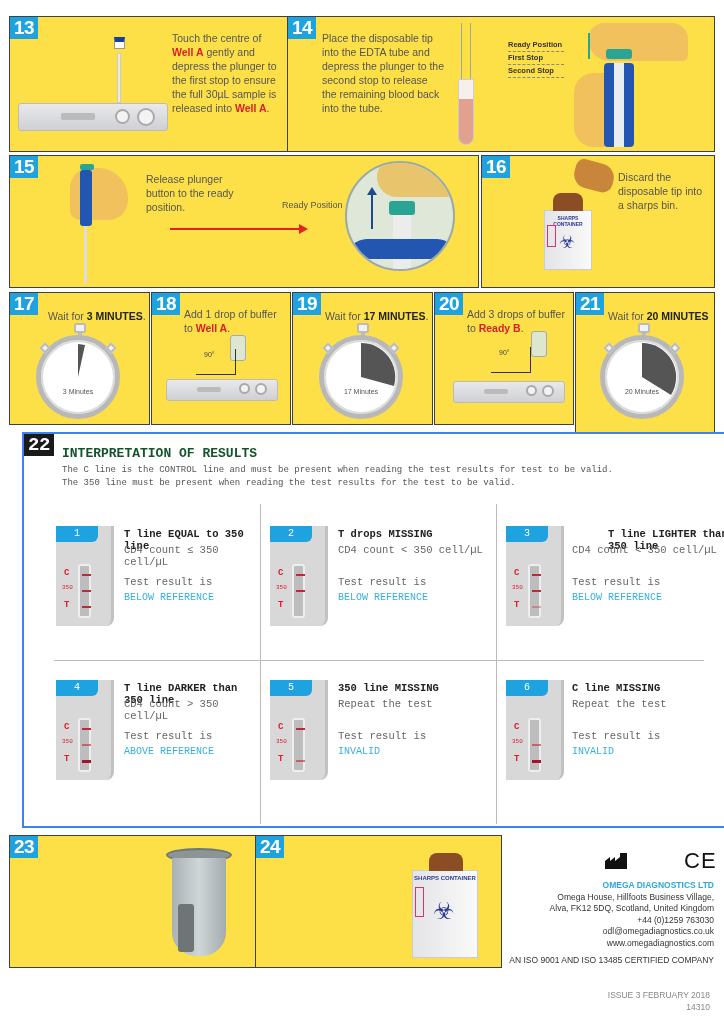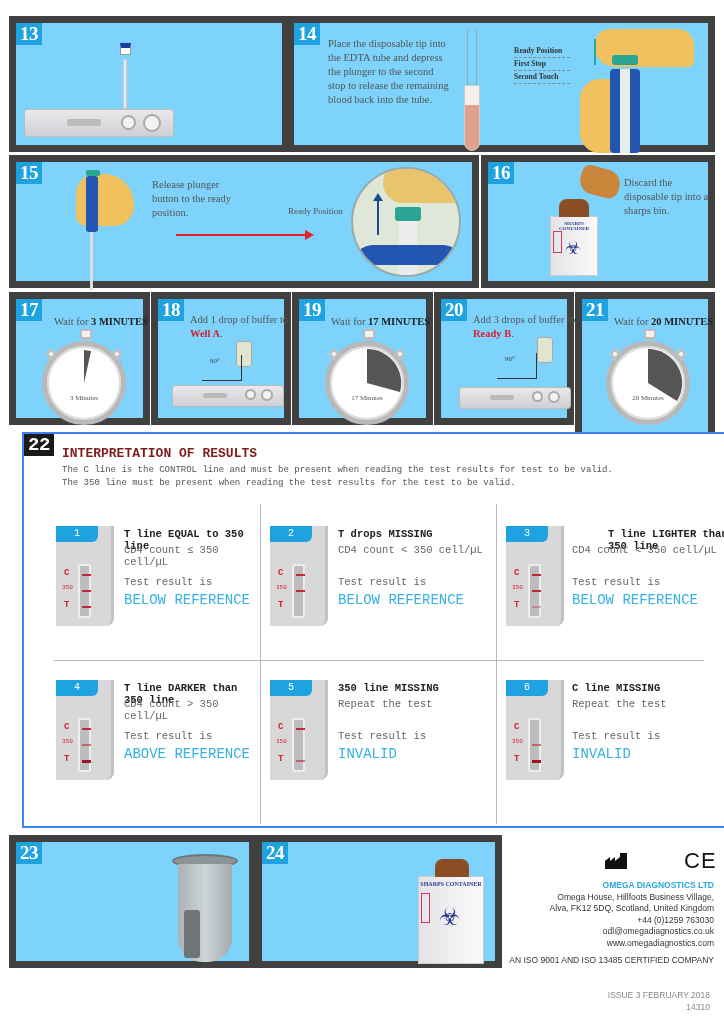--- a/index.html
+++ b/index.html
@@ -1,19 +1,19 @@
 <!DOCTYPE html>
 <html><head>
 <meta charset="utf-8">
 <style>
   * { box-sizing: border-box; margin: 0; padding: 0; }
   html, body { width: 724px; height: 1024px; background: #ffffff; overflow: hidden; }
   body { font-family: "Liberation Sans", "DejaVu Sans", sans-serif; color: #444; position: relative; }
 
-  .panel { position: absolute; border: 7px solid #404040; background: #7dd3fc; font-family: Liberation Serif, serif; }
+  .panel { position: absolute; border: 1px solid #404040; background: #fde047; }
   .num { position: absolute; left: 0; top: 0; background: #1fa3e0; color: #fff; font-weight: bold;
          font-size: 19px; line-height: 22px; padding: 0 4px; letter-spacing: -0.5px; }
   .num.black { background: #1a1a1a; }
   .txt { position: absolute; font-size: 10.5px; line-height: 14px; color: #555; }
   .txt b { color: #222; }
   .red { color: #d81f2a; font-weight: bold; }
 
   
   .watch { position: absolute; width: 84px; height: 84px; border-radius: 50%; border: 5px solid #b8b8b8;
            background: #fff; box-shadow: inset 0 0 0 2px #ddd; }
@@ -32,21 +32,21 @@
   
   .cassette { position: absolute; width: 58px; height: 100px; background: #d8d8d8; border-radius: 0 0 8px 0; border-right: 3px solid #c2c2c2; }
   .cassette .tag { position: absolute; left: 0; top: 0; width: 42px; height: 16px; background: #1fa3e0; color: #fff; font-size: 10px; text-align: center; line-height: 16px; border-radius: 0 0 6px 0; }
   .cassette .strip { position: absolute; left: 22px; top: 38px; width: 13px; height: 54px; background: #bdbdbd; border: 2px solid #eee; border-radius: 3px; }
   .cassette .lbl { position: absolute; left: 8px; color: #d81f2a; font-weight: bold; font-size: 9px; }
   .cassette .lbl.small { font-size: 6px; font-weight: normal; left: 6px; }
   .cassette .line { position: absolute; left: 2px; width: 9px; height: 2px; background: #c0283a; }
   .rtitle { position: absolute; font-size: 10.5px; font-weight: bold; color: #222; }
   .rsub { position: absolute; font-size: 10.5px; color: #666; }
   .rlabel { position: absolute; font-size: 10.5px; color: #666; text-align: center; }
-  .rres { position: absolute; font-size: 14px; color: #35b0df; }
+  .rres { position: absolute; font-size: 10px; color: #35b0df; }
 
   .sharps { position: absolute; width: 48px; height: 60px; background: linear-gradient(90deg, #e4e4e8, #fafafa); border: 1px solid #ccc; }
   .sharps .lid { position: absolute; left: 8px; top: -18px; width: 30px; height: 18px; background: #8a4d24; border-radius: 8px 8px 0 0; }
   .sharps .bio { position: absolute; left: 14px; top: 20px; font-size: 18px; color: #2c3b8f; }
   .sharps .hd { position: absolute; left: 0; top: 4px; width: 100%; text-align: center; font-size: 5px; font-weight: bold; color: #2c3b8f; }
   .sharps .pink { position: absolute; left: 2px; top: 14px; width: 9px; height: 22px; border: 1px solid #d4356a; }
 
   .pipette { position: absolute; width: 4px; background: #eaeaea; border: 1px solid #ccc; }
 </style>
 </head>
@@ -55,34 +55,37 @@
 <div class="panel" style="left:9px;top:16px;width:280px;height:136px;">
   <span class="num">13</span>
   <div style="position:absolute;left:104px;top:20px;">
     <div style="width:11px;height:12px;background:#fff;border:1px solid #999;border-top:5px solid #1c3f9e;"></div>
     <div class="pipette" style="left:3px;top:16px;height:50px;"></div>
   </div>
   <div class="device" style="left:8px;top:86px;width:150px;">
     <div class="win" style="left:42px;width:34px;"></div>
     <div class="well" style="left:96px;"></div>
     <div class="well" style="left:118px;width:18px;height:18px;top:4px;"></div>
+  </div>
+  <div class="txt" style="left:162px;top:14px;width:112px;">
+    <span>Touch the centre of </span><span class="red">Well A</span><span> gently and depress the plunger to the first stop to ensure the full 30µL sample is released into </span><span class="red">Well A</span><span>.</span>
   </div>
 </div>
 
 <div class="panel" style="left:287px;top:16px;width:428px;height:136px;">
   <span class="num">14</span>
   <div class="txt" style="left:34px;top:14px;width:122px;">Place the disposable tip into the EDTA tube and depress the plunger to the second stop to release the remaining blood back into the tube.</div>
   <div style="position:absolute;left:168px;top:6px;width:20px;height:126px;">
     <div style="position:absolute;left:5px;top:0;width:10px;height:60px;border:1px solid #9aa;border-top:none;border-radius:0 0 4px 4px;"></div>
     <div style="position:absolute;left:2px;top:56px;width:16px;height:66px;background:linear-gradient(#f5f0ee 30%, #e2a08e 30%);border:1px solid #ccc;border-radius:0 0 8px 8px;"></div>
   </div>
   <div style="position:absolute;left:220px;top:22px;font-size:7.5px;font-weight:bold;color:#333;line-height:12px;">
     <div style="border-bottom:1px dashed #888;width:56px;">Ready Position</div>
     <div style="border-bottom:1px dashed #888;width:56px;">First Stop</div>
-    <div style="border-bottom:1px dashed #888;width:56px;">Second Touch</div>
+    <div style="border-bottom:1px dashed #888;width:56px;">Second Stop</div>
   </div>
   <div style="position:absolute;left:280px;top:6px;width:120px;height:124px;">
     <div style="position:absolute;left:20px;top:0;width:100px;height:38px;background:#f0c15c;border-radius:30px 30px 10px 40px;"></div>
     <div style="position:absolute;left:6px;top:50px;width:60px;height:74px;background:#f0c15c;border-radius:20px;"></div>
     <div style="position:absolute;left:36px;top:40px;width:30px;height:84px;background:#2356b0;border-radius:4px;"></div>
     <div style="position:absolute;left:46px;top:40px;width:10px;height:84px;background:#e8eef0;"></div>
     <div style="position:absolute;left:38px;top:26px;width:26px;height:10px;background:#2aa493;border-radius:3px;"></div>
     <div style="position:absolute;left:20px;top:10px;width:2px;height:26px;background:#2aa493;"></div>
   </div>
 </div>
@@ -190,21 +193,21 @@
       <div class="btnr"></div>
     <svg width="74" height="74" viewBox="0 0 74 74">
         <path d="M37 37 L37 3 A34 34 0 0 1 66 55 Z" fill="#555"></path>
       </svg>
     <div class="label">20 Minutes</div>
   </div>
 </div>
 
 <div style="position:absolute;left:22px;top:432px;width:707px;height:396px;border:2px solid #3b82f6;background:#fff;font-family:Liberation Mono, monospace;">
   <span class="num black" style="left:0;top:0;">22</span>
-  <div style="position:absolute;left:38px;top:12px;font-size:13px;font-weight:bold;color:#7f1d1d;">INTERPRETATION OF RESULTS</div>
+  <div style="position:absolute;left:38px;top:12px;font-size:13px;font-weight:bold;color:#14532d;">INTERPRETATION OF RESULTS</div>
   <div style="position:absolute;left:38px;top:30px;font-size:9px;line-height:12.5px;color:#555;">
     <div>The C line is the CONTROL line and must be present when reading the test results for test to be valid.</div>
     <div>The 350 line must be present when reading the test results for the test to be valid.</div>
   </div>
 
   <div style="position:absolute;left:236px;top:70px;width:1px;height:320px;background:#bbb;"></div>
   <div style="position:absolute;left:472px;top:70px;width:1px;height:320px;background:#bbb;"></div>
   <div style="position:absolute;left:30px;top:226px;width:650px;height:1px;background:#bbb;"></div>
 
   <div style="position:absolute;left:22px;top:92px;width:210px;height:110px;">

